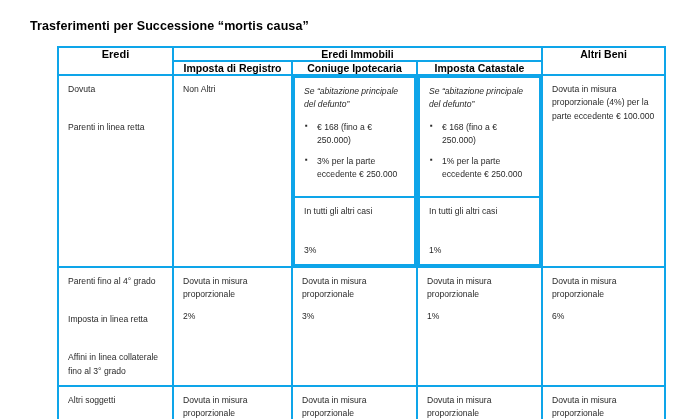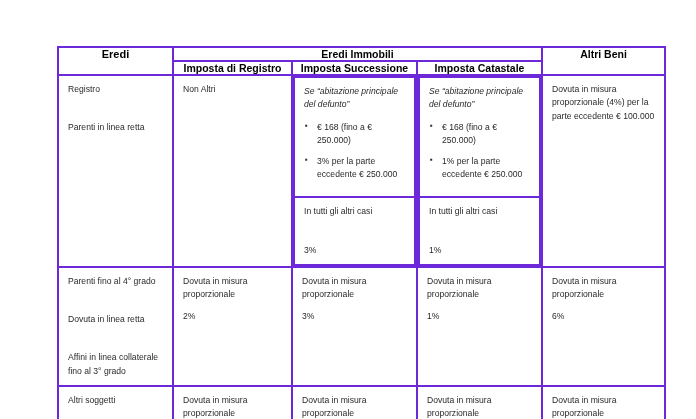--- a/index.html
+++ b/index.html
@@ -34,21 +34,21 @@
     position: absolute;
     left: 57px;
     top: 46px;
     width: 607px;
     border-collapse: collapse;
     table-layout: fixed;
     background: #ffffff;
   }
   table.tax-table td,
   table.tax-table th {
-    border: 2px solid #6d28d9;
+    border: 2px solid #0ea5e9;
     vertical-align: top;
     padding: 0;
     background: #ffffff;
   }
   th.hd {
     background: #d9d9d9;
     text-align: center;
     vertical-align: middle;
     font-size: 10.5px;
     font-weight: bold;
@@ -101,47 +101,48 @@
   .nested td.split-bot {
     border-top: 2px solid #000000;
   }
   .pct { display: block; margin-top: 9px; }
 </style>
 </head>
 <body>
 
 <div class="page">
 
+  <div class="doc-title">Trasferimenti per Successione “mortis causa”</div>
 
   <table class="tax-table">
     <colgroup>
       <col style="width:115px">
       <col style="width:119px">
       <col style="width:125px">
       <col style="width:125px">
       <col style="width:123px">
     </colgroup>
     <thead>
       <tr>
         <th class="hd hd-eredi" rowspan="2">Eredi</th>
         <th class="hd" colspan="3">Eredi Immobili</th>
         <th class="hd" rowspan="2">Altri Beni</th>
       </tr>
       <tr>
         <th class="hd">Imposta di Registro</th>
-        <th class="hd">Imposta Successione</th>
+        <th class="hd">Coniuge Ipotecaria</th>
         <th class="hd">Imposta Catastale</th>
       </tr>
     </thead>
     <tbody>
 
       <tr>
         <td class="vmid">
           <div class="cellpad">
-            <span class="line">Registro</span>
+            <span class="line">Dovuta</span>
             <span class="line">Parenti in linea retta</span>
           </div>
         </td>
         <td class="vmid">
           <div class="cellpad">Non Altri</div>
         </td>
         <td>
           <table class="nested">
             <tbody>
                 <tr>
@@ -193,21 +194,21 @@
         </td>
         <td class="vmid">
           <div class="cellpad">Dovuta in misura proporzionale (4%) per la parte eccedente € 100.000</div>
         </td>
       </tr>
 
       <tr>
         <td class="vmid">
           <div class="cellpad">
             <span class="line">Parenti fino al 4° grado</span>
-            <span class="line">Dovuta in linea retta</span>
+            <span class="line">Imposta in linea retta</span>
             <span class="line">Affini in linea collaterale fino al 3° grado</span>
           </div>
         </td>
         <td>
           <div class="cellpad">
             <span class="line">Dovuta in misura proporzionale</span>
             <span class="pct">2%</span>
           </div>
         </td>
         <td>

